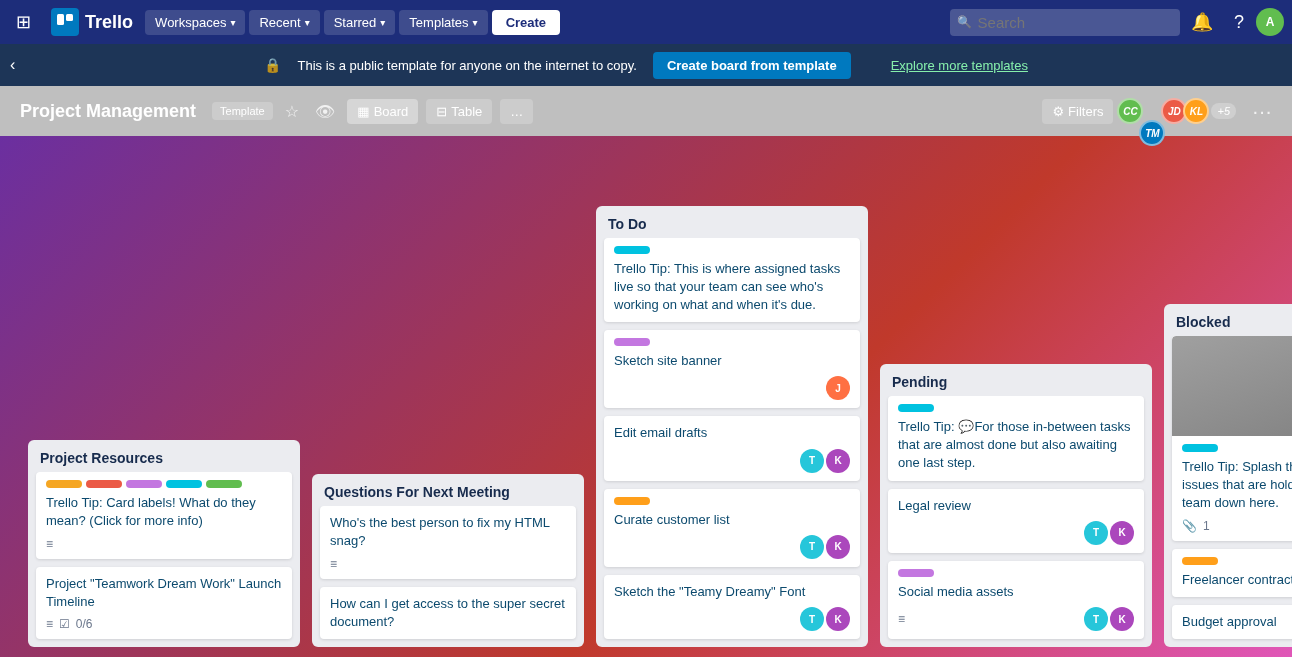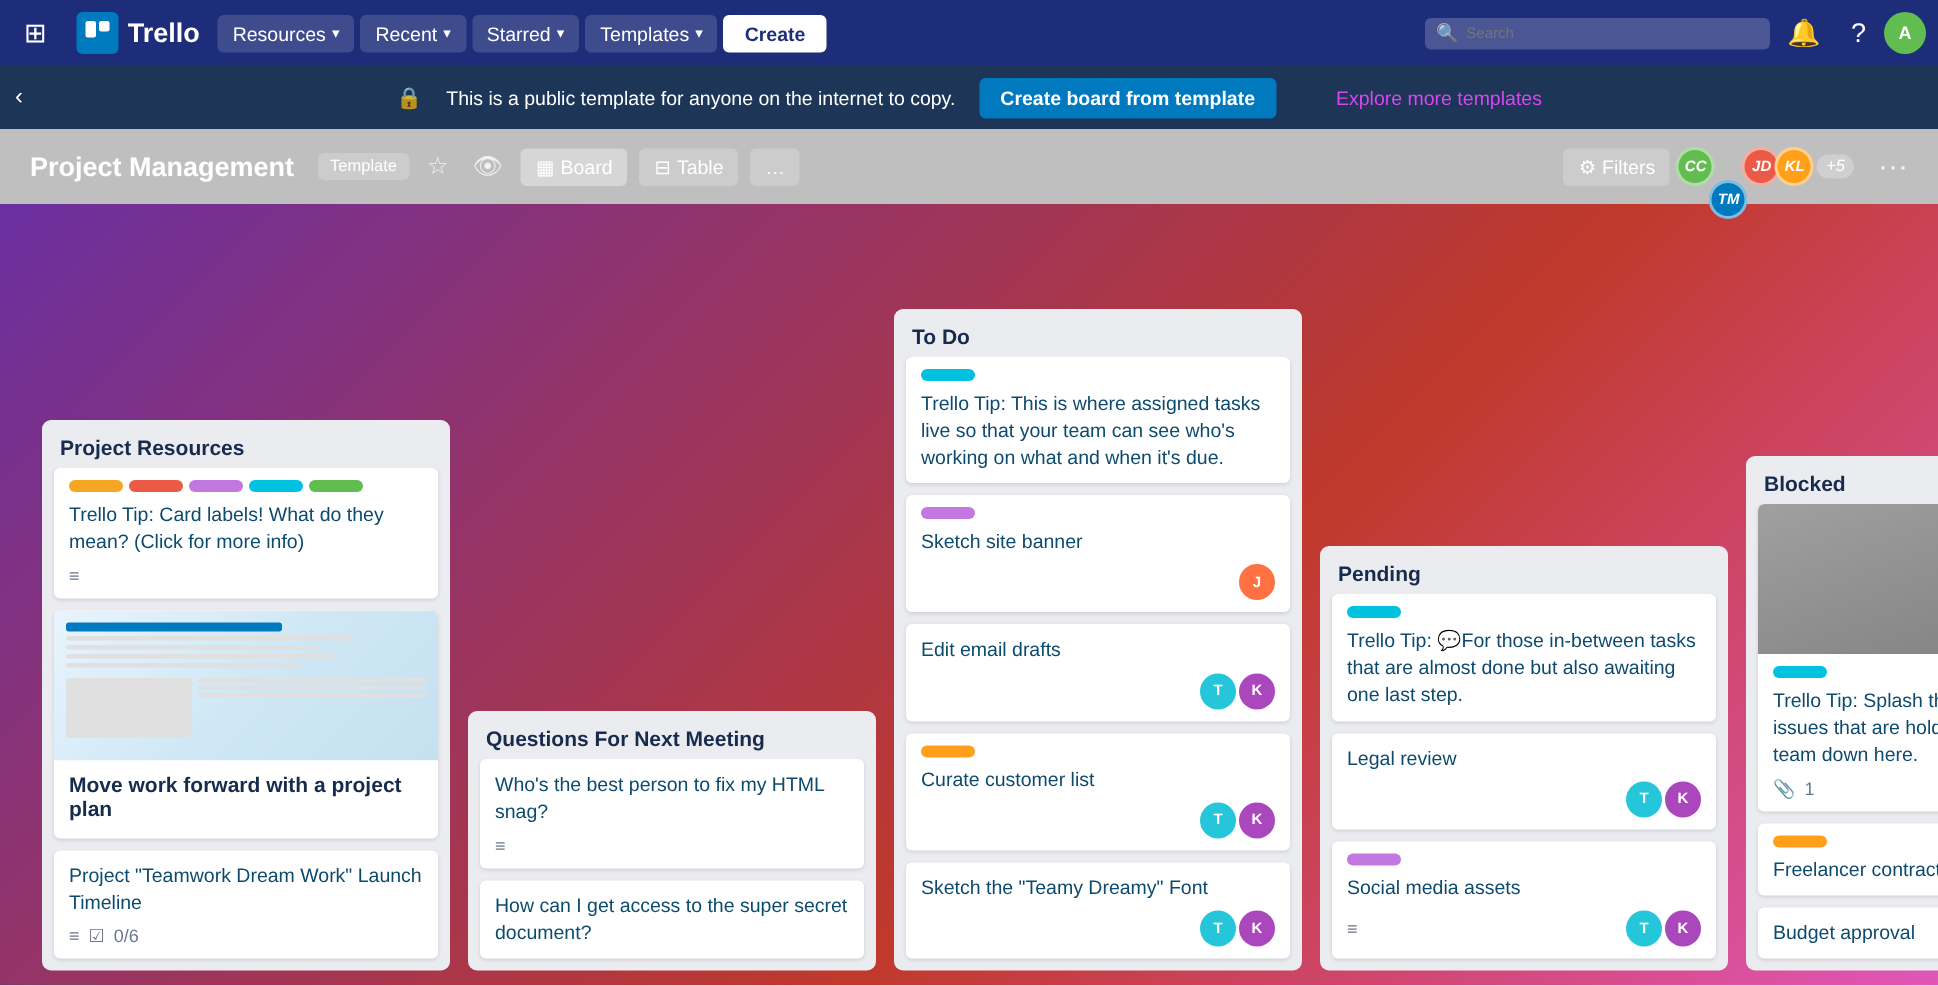--- a/index.html
+++ b/index.html
@@ -14,41 +14,41 @@
       padding: 0 8px;
       gap: 4px;
       flex-shrink: 0;
     }
     .nav-logo { display: flex; align-items: center; gap: 6px; color: white; font-weight: bold; font-size: 18px; padding: 0 8px; cursor: pointer; }
     .nav-logo .logo-icon { width: 28px; height: 28px; background: #0079bf; border-radius: 4px; display: flex; align-items: center; justify-content: center; }
     .nav-btn { color: white; background: rgba(255,255,255,0.15); border: none; border-radius: 4px; padding: 5px 10px; font-size: 13px; cursor: pointer; display: flex; align-items: center; gap: 4px; }
     .nav-btn .chevron { font-size: 10px; }
     .create-btn { background: #ffffff; color: #1d2d7a; font-weight: 600; border: none; border-radius: 4px; padding: 5px 14px; font-size: 13px; cursor: pointer; }
     .nav-spacer { flex: 1; }
-    .nav-search { background: rgba(255,255,255,0.2); border: none; border-radius: 4px; color: white; padding: 5px 10px 5px 28px; font-size: 10px; width: 230px; outline: none; position: relative; }
+    .nav-search { background: rgba(255,255,255,0.2); border: none; border-radius: 4px; color: white; padding: 5px 10px 5px 28px; font-size: 15px; width: 230px; outline: none; position: relative; }
     .search-wrap { position: relative; display: flex; align-items: center; }
     .search-icon { position: absolute; left: 8px; color: rgba(255,255,255,0.8); font-size: 12px; pointer-events: none; }
     .nav-icon-btn { color: white; background: none; border: none; cursor: pointer; font-size: 18px; padding: 4px 8px; border-radius: 50%; }
     .nav-avatar { width: 28px; height: 28px; border-radius: 50%; background: #61bd4f; display: flex; align-items: center; justify-content: center; color: white; font-size: 12px; font-weight: bold; cursor: pointer; }
 
     
     .banner {
       background: #1d3557;
       height: 42px;
       display: flex;
       align-items: center;
       justify-content: center;
       gap: 16px;
       color: white;
       font-size: 13px;
       flex-shrink: 0;
     }
     .banner-icon { font-size: 14px; opacity: 0.8; }
     .banner-cta { background: #0079bf; color: white; border: none; border-radius: 4px; padding: 6px 14px; font-size: 13px; font-weight: 600; cursor: pointer; }
-    .banner-link { color: #d946ef; cursor: pointer; padding-left: 24px; }
+    .banner-link { color: #86efac; text-decoration: underline; cursor: pointer; padding-left: 24px; }
     .banner-collapse { position: absolute; left: 10px; color: white; background: none; border: none; cursor: pointer; font-size: 16px; }
 
     
     .board-header {
       background: rgba(0,0,0,0.25);
       height: 50px;
       display: flex;
       align-items: center;
       padding: 0 12px;
       gap: 8px;
@@ -128,21 +128,21 @@
     <div class="nav-logo">
       <div class="logo-icon">
         <svg width="18" height="18" viewBox="0 0 18 18" fill="white">
           <rect x="1" y="1" width="7" height="11" rx="1.5"></rect>
           <rect x="10" y="1" width="7" height="7" rx="1.5"></rect>
         </svg>
       </div>
       <span>Trello</span>
     </div>
     <button class="nav-btn">
-      <span>Resources</span>
+      <span>Workspaces</span>
       <span class="chevron">▾</span>
     </button>
     <button class="nav-btn">
       <span>Recent</span>
       <span class="chevron">▾</span>
     </button>
     <button class="nav-btn">
       <span>Starred</span>
       <span class="chevron">▾</span>
     </button>
@@ -215,42 +215,20 @@
             <div class="card-label" style="background:#61bd4f;"></div>
           </div>
           <div class="card-title">Trello Tip: Card labels! What do they mean? (Click for more info)</div>
           <div class="card-footer">
             <div class="card-icons">
               <span>≡</span>
             </div>
           </div>
         </div>
 
-        <div class="card" style="padding:0; overflow:hidden;">
-          <div class="card-img" style="margin:0; border-radius:4px 4px 0 0; height:100px;">
-            <div style="width:100%;height:100%;background:linear-gradient(135deg,#e8f4fd 0%,#d0e8f5 50%,#c5e0f0 100%);display:flex;flex-direction:column;padding:8px;gap:3px;">
-              <div style="background:#0079bf;height:6px;border-radius:2px;width:60%;"></div>
-              <div style="background:#e0e0e0;height:3px;border-radius:2px;width:80%;"></div>
-              <div style="background:#e0e0e0;height:3px;border-radius:2px;width:70%;"></div>
-              <div style="background:#e0e0e0;height:3px;border-radius:2px;width:75%;"></div>
-              <div style="background:#e0e0e0;height:3px;border-radius:2px;width:65%;"></div>
-              <div style="display:flex;gap:4px;margin-top:4px;">
-                <div style="background:#e0e0e0;height:40px;width:35%;border-radius:2px;"></div>
-                <div style="flex:1;display:flex;flex-direction:column;gap:2px;">
-                  <div style="background:#e0e0e0;height:3px;border-radius:2px;"></div>
-                  <div style="background:#e0e0e0;height:3px;border-radius:2px;"></div>
-                  <div style="background:#e0e0e0;height:3px;border-radius:2px;"></div>
-                </div>
-              </div>
-            </div>
-          </div>
-          <div style="padding:8px 10px;">
-            <div class="card-link-title">Move work forward with a project plan</div>
-          </div>
-        </div>
 
         <div class="card">
           <div class="card-title">Project "Teamwork Dream Work" Launch Timeline</div>
           <div class="card-footer">
             <div class="card-icons">
               <span>≡</span>
               <span>☑</span>
               <span>0/6</span>
             </div>
           </div>

